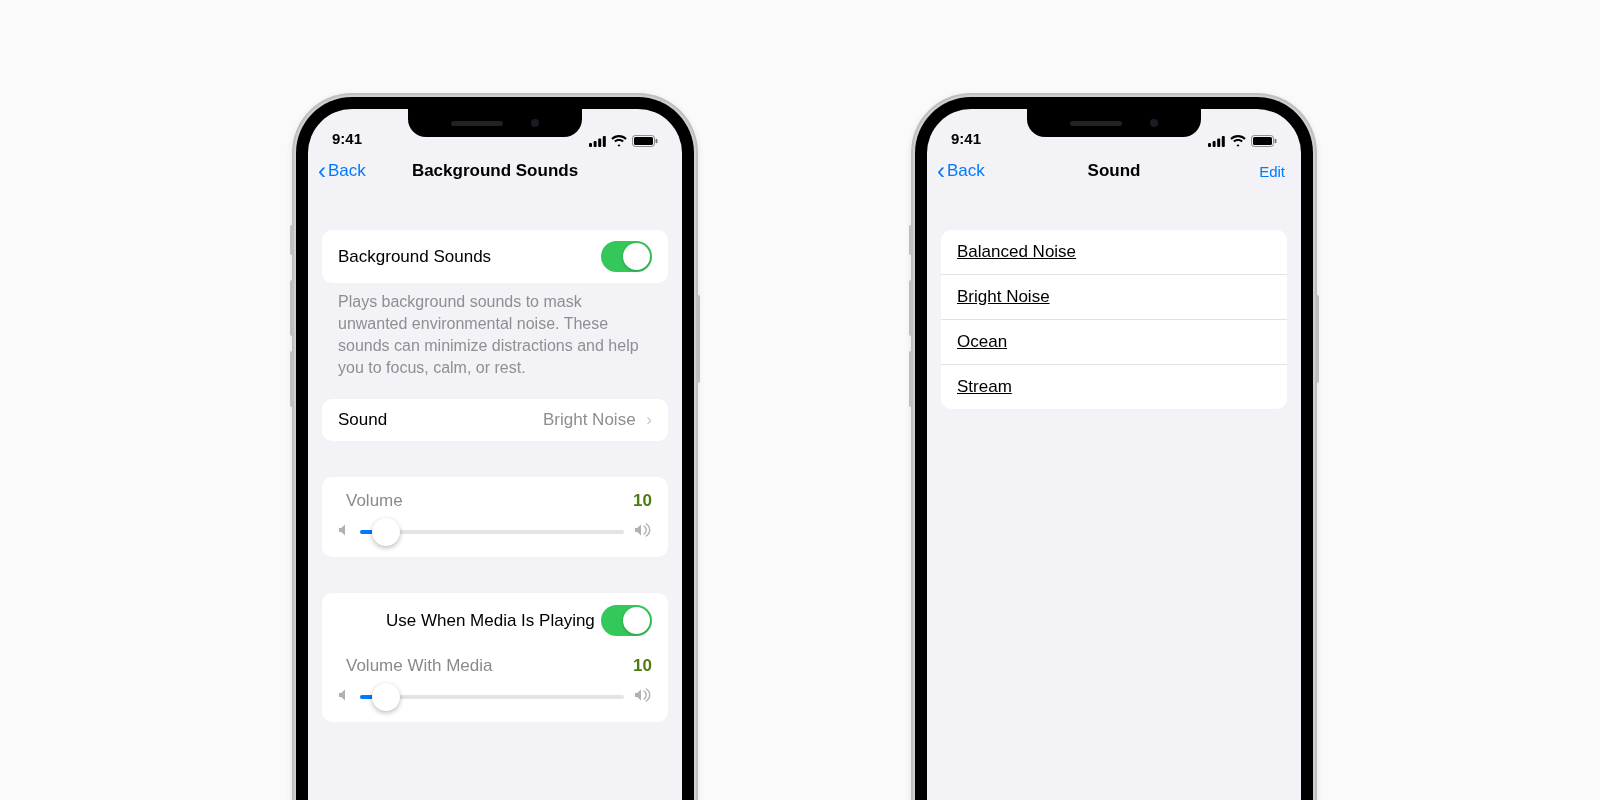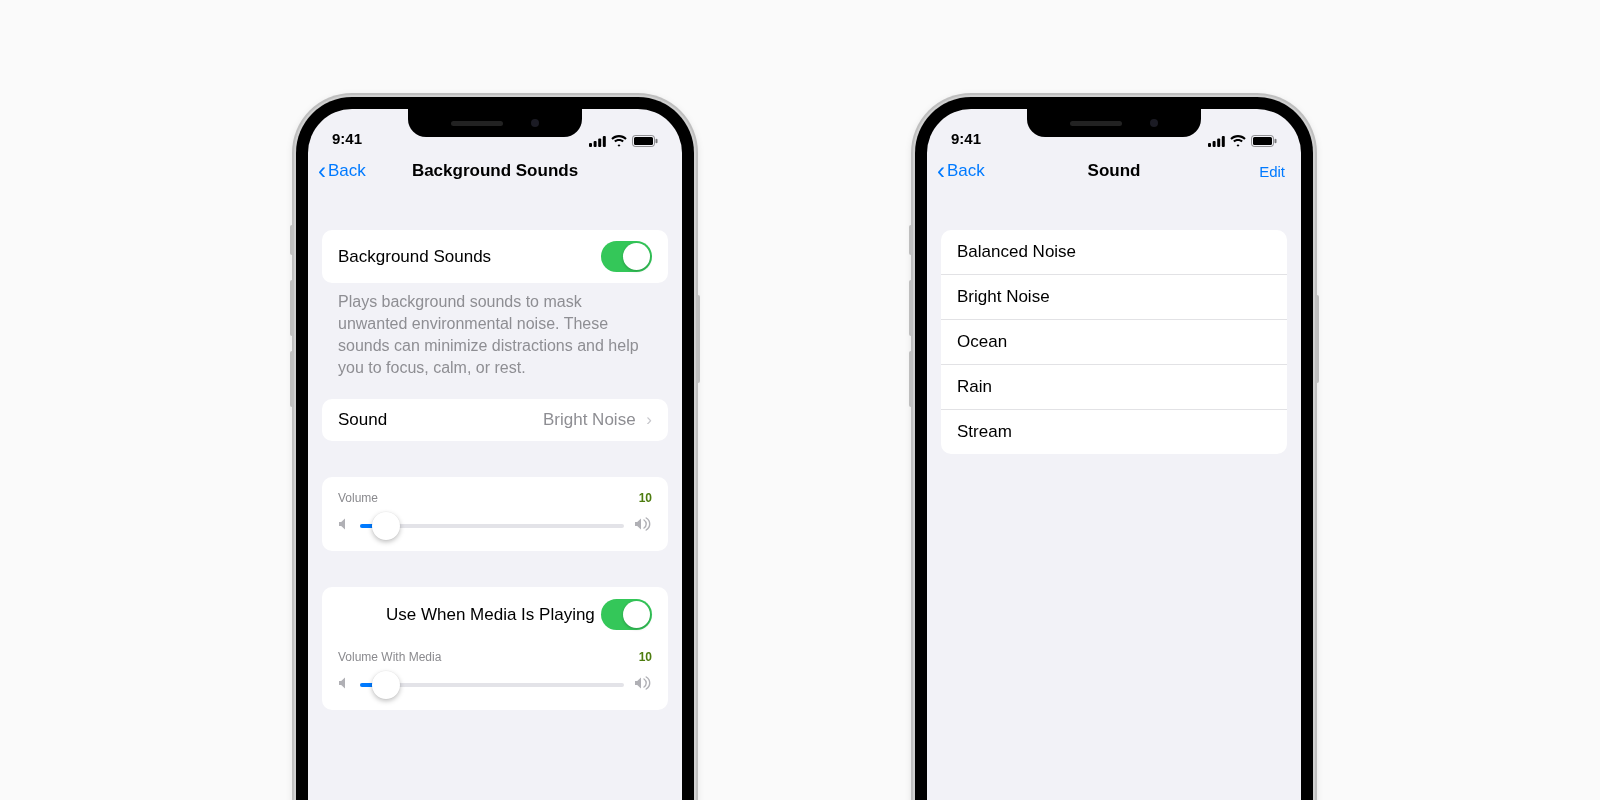--- a/index.html
+++ b/index.html
@@ -33,28 +33,28 @@
   .content{padding:0 14px;}
   .spacer{height:36px;}
   .group{background:#fff;border-radius:10px;overflow:hidden;}
   .row{display:flex;align-items:center;justify-content:space-between;padding:11px 16px;font-size:17px;color:#000;}
   .row .value{color:#8e8e93;}
   .row .chevr{color:#c7c7cc;margin-left:6px;}
   .footer-text{font-size:16px;color:#8e8e93;line-height:1.38;padding:8px 16px 0 16px;}
   .group-gap{height:20px;}
   .group-gap-lg{height:36px;}
   
-  .listrow{padding:12px 16px;font-size:17px;color:#000;}
+  .listrow{padding:12px 16px;font-size:17px;color:#000;text-decoration:underline;}
   .listrow + .listrow{border-top:0.5px solid #e2e2e5;}
   
   .toggle{position:relative;width:51px;height:31px;border-radius:16px;background:#34c759;flex:none;}
   .toggle .knob{position:absolute;right:2px;top:2px;width:27px;height:27px;border-radius:50%;background:#fff;box-shadow:0 1px 3px rgba(0,0,0,.25);}
   
   .vol-card{background:#fff;border-radius:10px;padding:14px 16px 16px 16px;}
-  .vol-head{display:flex;align-items:center;justify-content:space-between;color:#8a8a8e;font-size:12px;margin-bottom:12px;}
+  .vol-head{display:flex;align-items:center;justify-content:space-between;color:#8a8a8e;font-size:17px;margin-bottom:12px;margin-left:8px;}
   .vol-head .val{color:#4d7c0f;font-weight:bold;}
   .vol-slider{display:flex;align-items:center;gap:10px;}
   .vol-slider .spk{color:#b0b0b5;flex:none;}
   .track{position:relative;flex:1;height:4px;background:#e3e3e8;border-radius:2px;}
   .fill{position:absolute;left:0;top:0;height:100%;background:#007aff;border-radius:2px;}
   .thumb{position:absolute;top:50%;width:28px;height:28px;background:#fff;border-radius:50%;box-shadow:0 2px 5px rgba(0,0,0,.25),0 0 0 .5px rgba(0,0,0,.04);transform:translate(-50%,-50%);}
 </style>
 </head>
 <body>
 
@@ -240,20 +240,19 @@
           <span>Edit</span>
         </div>
       </div>
 
       <div class="content">
         <div class="spacer"></div>
         <div class="group">
           <div class="listrow"><span>Balanced Noise</span></div>
           <div class="listrow"><span>Bright Noise</span></div>
           <div class="listrow"><span>Ocean</span></div>
-          <div class="listrow"><span>Rain</span></div>
           <div class="listrow"><span>Stream</span></div>
         </div>
       </div>
     </div>
   </div>
 
 </div>
 
 </body></html>

